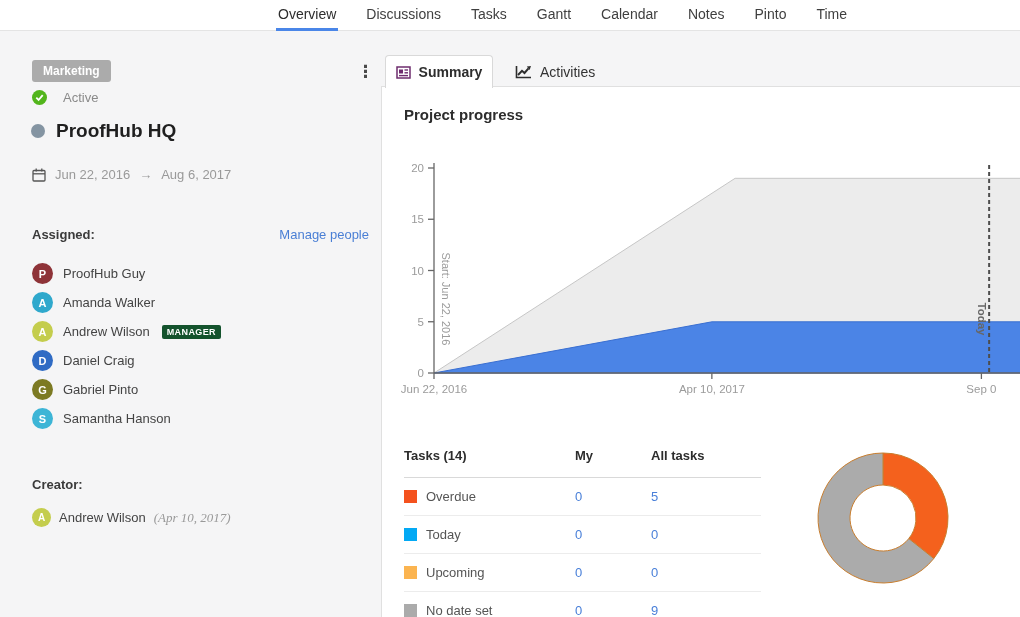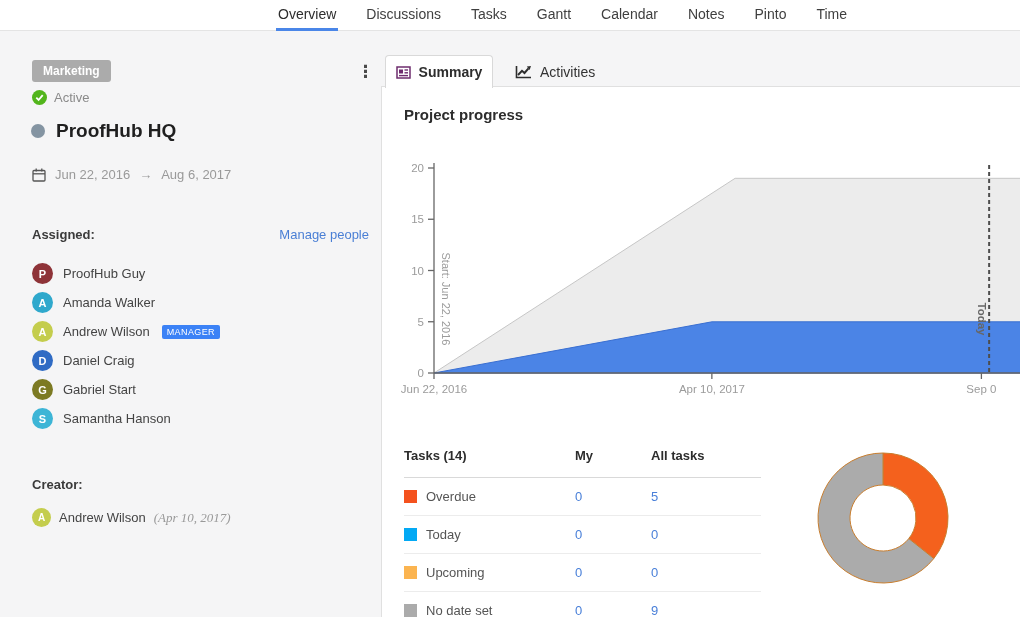--- a/index.html
+++ b/index.html
@@ -9,34 +9,34 @@
   
   .topnav{position:absolute;top:0;left:0;width:1020px;height:31px;background:#fff;border-bottom:1px solid #e4e4e4;box-sizing:border-box;}
   .topnav ul{list-style:none;margin:0;padding:0 0 0 276px;display:flex;gap:26px;height:31px;}
   .topnav li{display:flex;align-items:center;height:31px;box-sizing:border-box;font-size:14px;color:#3f3f3f;cursor:pointer;border-bottom:3px solid transparent;padding:0 2px;}
   .topnav li.active{color:#2d2d2d;border-bottom-color:#4a86e8;}
 
   
   .sidebar{position:absolute;left:0;top:31px;width:381px;height:586px;background:#f5f5f6;}
   .badge{position:absolute;left:32px;top:29px;background:#ababab;color:#fff;font-size:12px;font-weight:bold;padding:4px 11px;border-radius:3px;}
   .kebab{position:absolute;left:351px;top:30px;font-size:17px;font-weight:bold;color:#4a4a4a;cursor:pointer;line-height:1;padding:2px 6px;}
-  .status-row{position:absolute;left:32px;top:59px;display:flex;align-items:center;gap:7px;font-size:13px;color:#8a8a8a;}
+  .status-row{position:absolute;left:32px;top:59px;display:flex;align-items:center;gap:16px;font-size:13px;color:#8a8a8a;}
   .check-circle{width:15px;height:15px;border-radius:50%;background:#52b51c;display:flex;align-items:center;justify-content:center;}
   .title-row{position:absolute;left:31px;top:89px;display:flex;align-items:center;gap:11px;}
   .title-dot{width:14px;height:14px;border-radius:50%;background:#8494a2;}
   .project-title{font-size:19px;font-weight:bold;color:#1f1f1f;}
   .dates-row{position:absolute;left:32px;top:136px;display:flex;align-items:center;gap:9px;font-size:13px;color:#999;}
   .assigned-row{position:absolute;left:32px;top:196px;width:337px;display:flex;justify-content:space-between;align-items:baseline;}
   .side-label{font-size:13px;font-weight:bold;color:#3a3a3a;}
   .link{font-size:13px;color:#4a7fd5;cursor:pointer;text-decoration:none;}
   .people{position:absolute;left:32px;top:228px;}
   .person{display:flex;align-items:center;gap:10px;height:29px;cursor:pointer;}
   .avatar{width:21px;height:21px;border-radius:50%;color:#fff;font-size:11px;font-weight:bold;display:flex;align-items:center;justify-content:center;flex:0 0 auto;}
   .pname{font-size:13px;color:#444;}
-  .mgr-badge{background:#3b82f6;color:#fff;font-size:9px;font-weight:normal;letter-spacing:.4px;padding:2px 5px;border-radius:2px;margin-left:2px;}
+  .mgr-badge{background:#14532d;color:#fff;font-size:9px;font-weight:bold;letter-spacing:.4px;padding:2px 5px;border-radius:2px;margin-left:2px;}
   .creator-label{position:absolute;left:32px;top:446px;}
   .creator-row{position:absolute;left:32px;top:477px;display:flex;align-items:center;gap:8px;}
   .avatar.small{width:19px;height:19px;font-size:10px;}
   .creator-date{font-size:13px;color:#999;font-style:italic;font-family:Liberation Serif, serif;}
 
   
   .main{position:absolute;left:381px;top:31px;width:645px;height:586px;}
   .tab{position:absolute;top:24px;height:33px;display:flex;align-items:center;gap:8px;font-size:14px;color:#333;cursor:pointer;box-sizing:border-box;}
   .tab-summary{left:4px;width:108px;justify-content:center;background:#fff;border:1px solid #d9d9d9;border-bottom:none;border-radius:4px 4px 0 0;z-index:2;font-weight:bold;color:#2d2d2d;}
   .tab-activities{left:124px;padding:0 10px;}
@@ -120,21 +120,21 @@
         <span class="avatar" style="background: rgb(196, 205, 77);">A</span>
         <span class="pname">Andrew Wilson</span>
         <span class="mgr-badge">MANAGER</span>
       </div>
       <div class="person">
         <span class="avatar" style="background: rgb(47, 107, 196);">D</span>
         <span class="pname">Daniel Craig</span>
       </div>
       <div class="person">
         <span class="avatar" style="background: rgb(124, 122, 35);">G</span>
-        <span class="pname">Gabriel Start</span>
+        <span class="pname">Gabriel Pinto</span>
       </div>
       <div class="person">
         <span class="avatar" style="background: rgb(61, 181, 214);">S</span>
         <span class="pname">Samantha Hanson</span>
       </div>
     </div>
 
     <div class="creator-label side-label">Creator:</div>
     <div class="creator-row">
       <span class="avatar small" style="background: rgb(196, 205, 77);">A</span>

